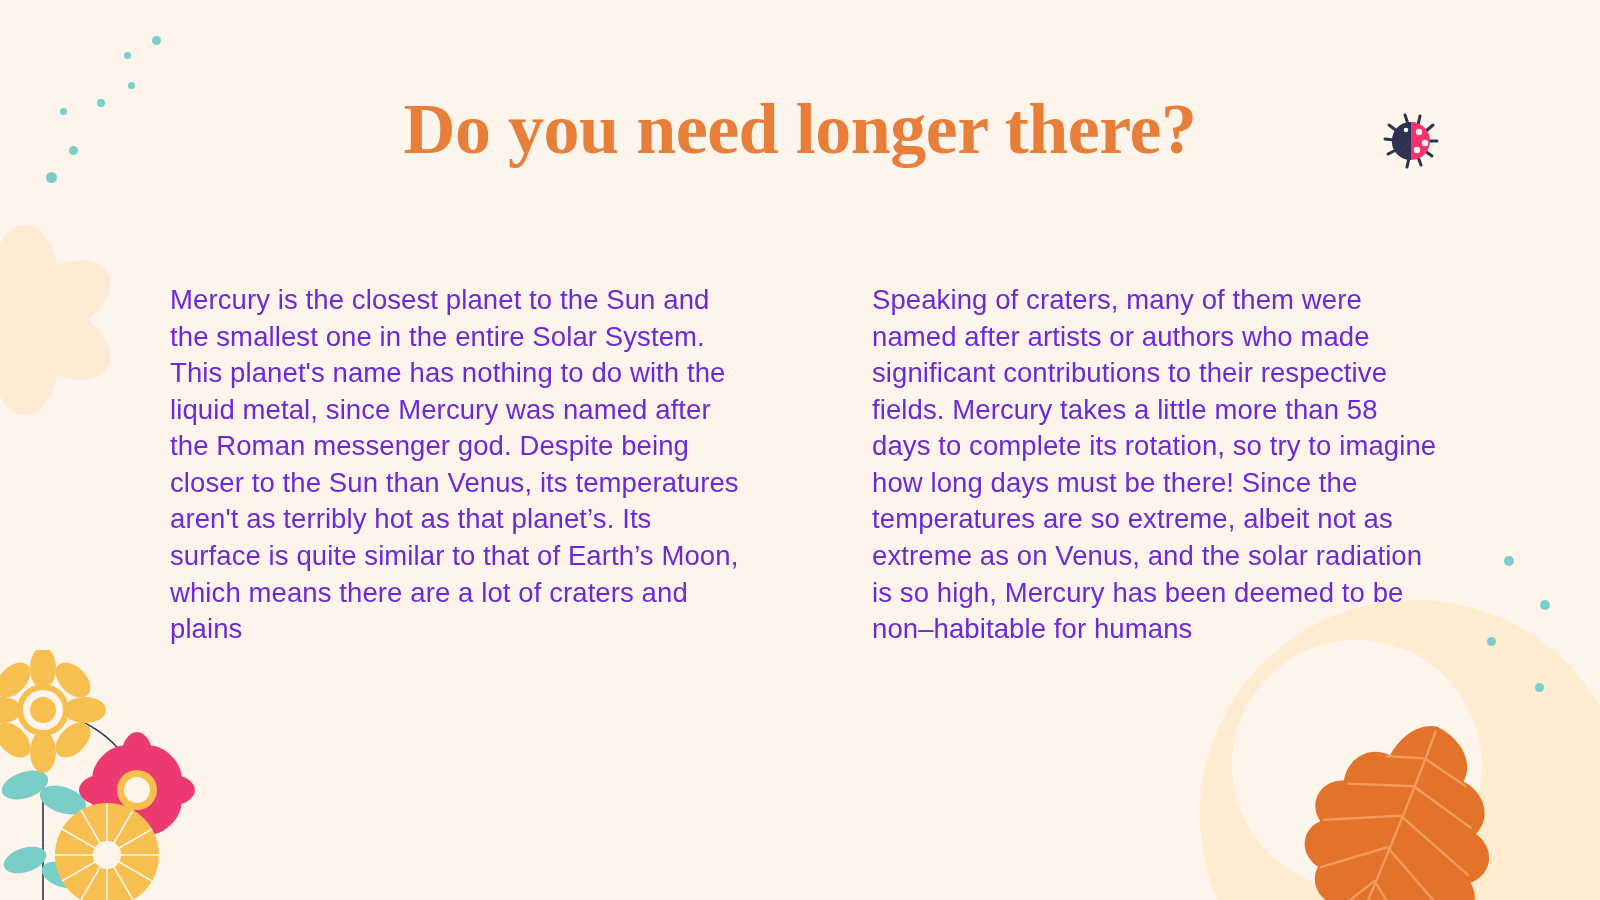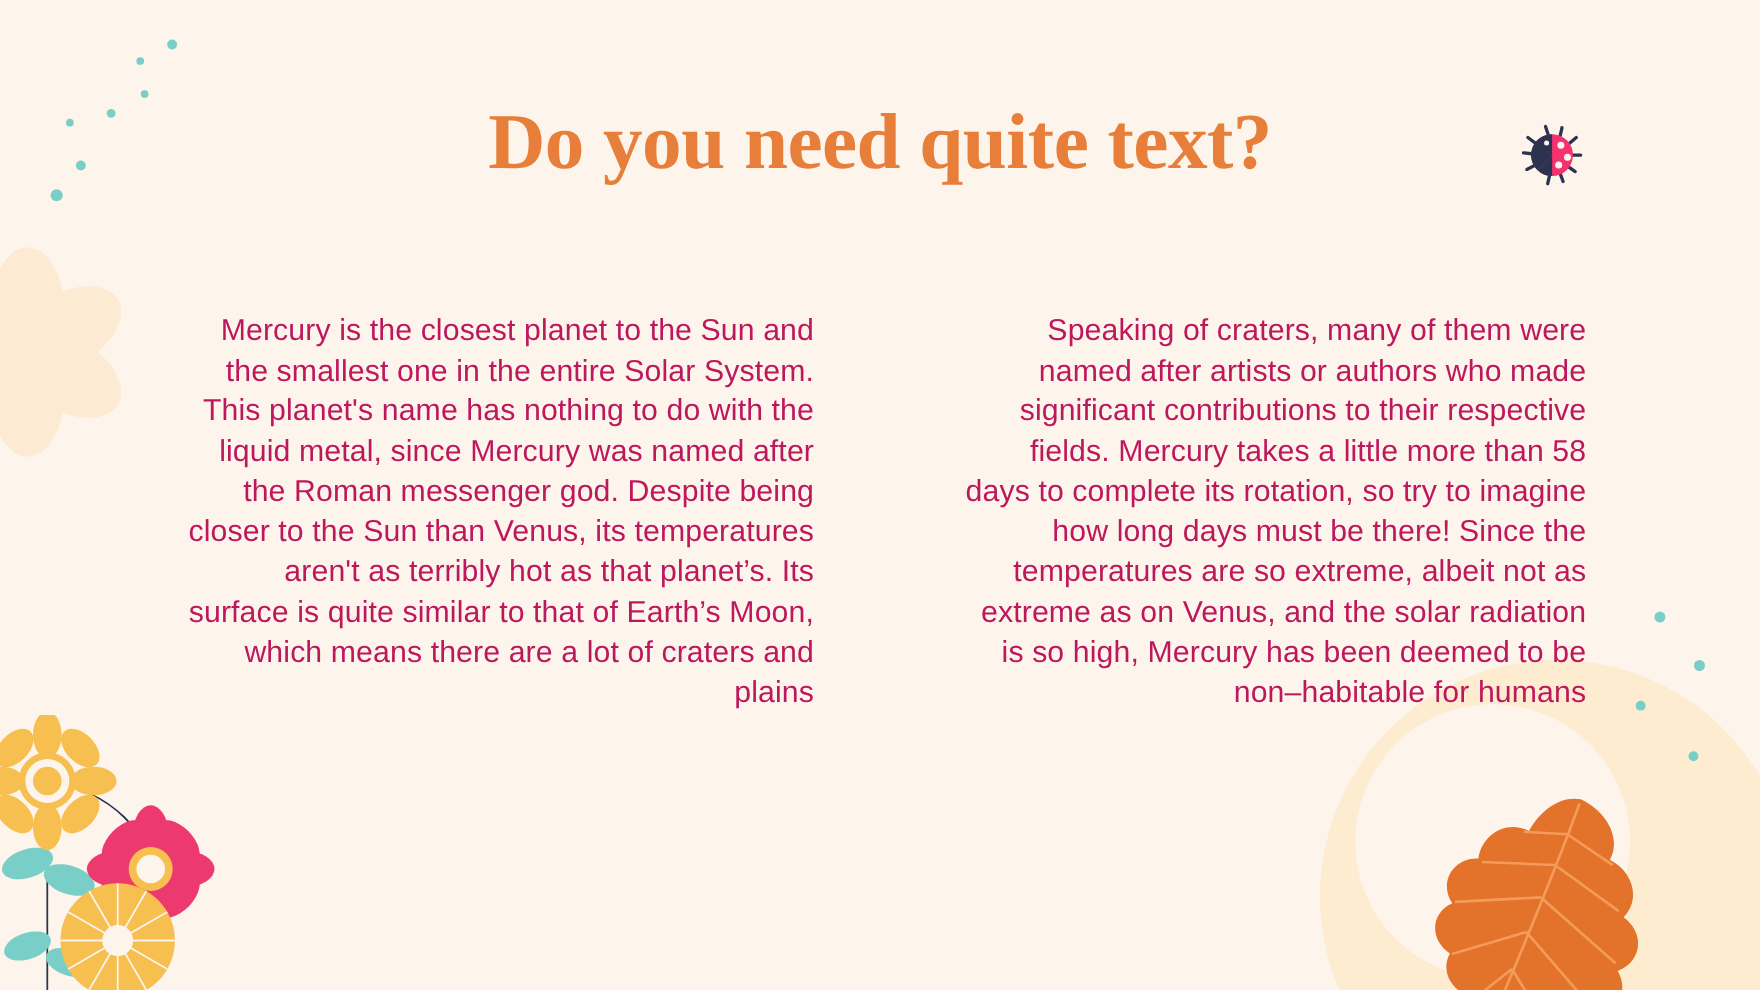--- a/index.html
+++ b/index.html
@@ -42,24 +42,24 @@
     position: absolute;
     top: 282px;
     left: 150px;
     width: 1300px;
     display: flex;
     justify-content: space-between;
     z-index: 5;
   }
   .column {
     width: 570px;
-    text-align: right;
+    text-align: left;
     font-size: 27.5px;
     line-height: 1.33;
-    color: #be185d;
+    color: #6d28d9;
     letter-spacing: 0.1px;
   }
   .column.left { margin-left: 20px; }
   .column.right { margin-right: 8px; }
 
   
   .dot {
     position: absolute;
     border-radius: 50%;
     background: #79cfc7;
@@ -159,21 +159,21 @@
   <div class="dot" style="left:97px; top:99px; width:8px; height:8px;"></div>
   <div class="dot" style="left:60px; top:108px; width:7px; height:7px;"></div>
   <div class="dot" style="left:69px; top:146px; width:9px; height:9px;"></div>
   <div class="dot" style="left:46px; top:172px; width:11px; height:11px;"></div>
 
   <div class="dot" style="left:1504px; top:556px; width:10px; height:10px;"></div>
   <div class="dot" style="left:1540px; top:600px; width:10px; height:10px;"></div>
   <div class="dot" style="left:1487px; top:637px; width:9px; height:9px;"></div>
   <div class="dot" style="left:1535px; top:683px; width:9px; height:9px;"></div>
 
-  <div class="title">Do you need quite text?</div>
+  <div class="title">Do you need longer there?</div>
 
   <div class="columns">
     <div class="column left">Mercury is the closest planet to the Sun and the smallest one in the entire Solar System. This planet's name has nothing to do with the liquid metal, since Mercury was named after the Roman messenger god. Despite being closer to the Sun than Venus, its temperatures aren't as terribly hot as that planet’s. Its surface is quite similar to that of Earth’s Moon, which means there are a lot of craters and plains</div>
     <div class="column right">Speaking of craters, many of them were named after artists or authors who made significant contributions to their respective fields. Mercury takes a little more than 58 days to complete its rotation, so try to imagine how long days must be there! Since the temperatures are so extreme, albeit not as extreme as on Venus, and the solar radiation is so high, Mercury has been deemed to be non–habitable for humans</div>
   </div>
 
   <div class="ladybug">
     <svg width="72" height="72" viewBox="0 0 72 72">
       <g stroke="#2c3350" stroke-width="3" stroke-linecap="round">
         <line x1="14" y1="20" x2="22" y2="26"></line>

